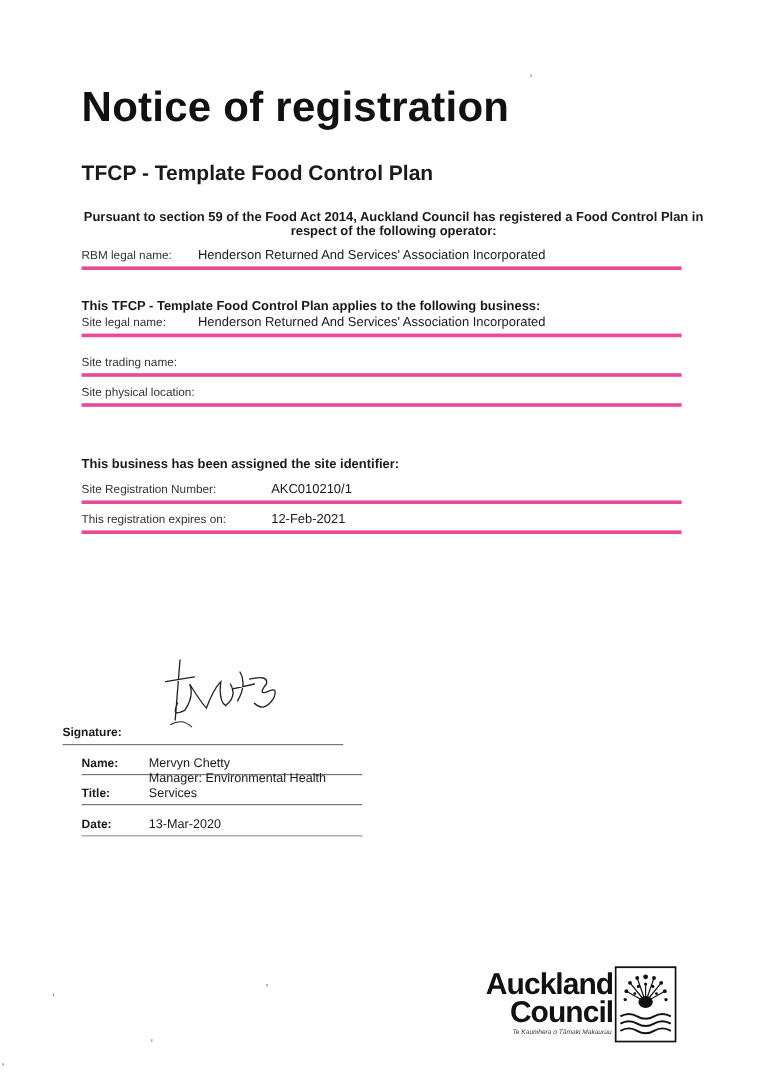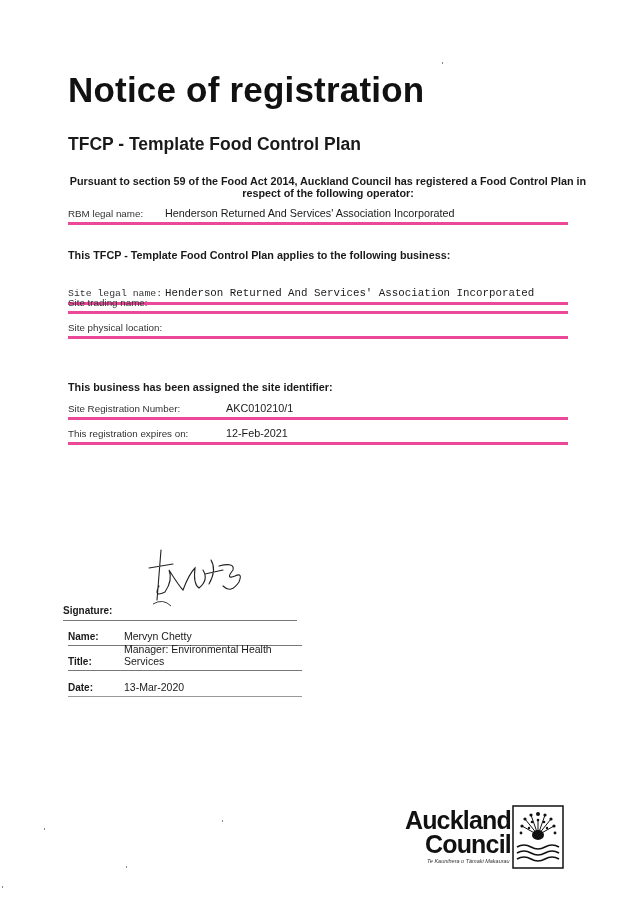--- a/index.html
+++ b/index.html
@@ -31,21 +31,21 @@
   <div class="abs subtitle">TFCP - Template Food Control Plan</div>
   <div class="abs intro">Pursuant to section 59 of the Food Act 2014, Auckland Council has registered a Food Control Plan  in respect of the following operator:</div>
 
   <div class="abs row" style="top:204px;">
     <span class="lbl">RBM legal name:</span>
     <span class="val" style="left:97px;">Henderson Returned And Services' Association Incorporated</span>
   </div>
 
   <div class="abs section-head" style="top:249px;">This TFCP - Template Food Control Plan applies to the following business:</div>
 
-  <div class="abs row" style="top:284px;font-family:Liberation Mono, monospace;">
+  <div class="abs row" style="top:260px;">
     <span class="lbl">Site legal name:</span>
     <span class="val" style="left:97px;">Henderson Returned And Services' Association Incorporated</span>
   </div>
   <div class="abs row" style="top:293px;text-align:center;">
     <span class="lbl">Site trading name:</span>
   </div>
   <div class="abs row" style="top:318px;">
     <span class="lbl">Site physical location:</span>
   </div>
 
@@ -53,21 +53,21 @@
 
   <div class="abs row" style="top:399px;">
     <span class="lbl">Site Registration Number:</span>
     <span class="val" style="left:158px;">AKC010210/1</span>
   </div>
   <div class="abs row" style="top:424px;">
     <span class="lbl">This registration expires on:</span>
     <span class="val" style="left:158px;">12-Feb-2021</span>
   </div>
 
-  <div class="abs" style="left:63px; top:540px; width:234px; height:80px; border-bottom:1px solid #777;">
+  <div class="abs" style="left:52px; top:540px; width:234px; height:80px; border-bottom:1px solid #777;">
     <span style="position:absolute; left:0; bottom:4px; font-size:10px; font-weight:bold;">Signature:</span>
     <svg style="position:absolute; left:76px; top:0;" width="120" height="80" viewBox="0 0 120 80">
       <path d="M22 10 L18 60 M10 28 L34 24 M20 46 Q14 58 26 52 Q34 40 30 30 Q40 46 44 50 Q50 34 56 28 Q54 44 60 48 Q70 40 64 30 M72 20 Q78 30 70 44 M66 34 L84 30 M80 26 Q96 22 94 30 Q86 40 96 36 Q104 32 100 42 Q92 54 84 46" fill="none" stroke="#222" stroke-width="1.1" stroke-linecap="round"></path>
       <path d="M14 64 Q24 58 32 66" fill="none" stroke="#222" stroke-width="0.9"></path>
     </svg>
   </div>
   <div class="abs sig-row" style="top:627px;">
     <span class="lbl">Name:</span>
     <span class="val">Mervyn Chetty</span>
   </div>

